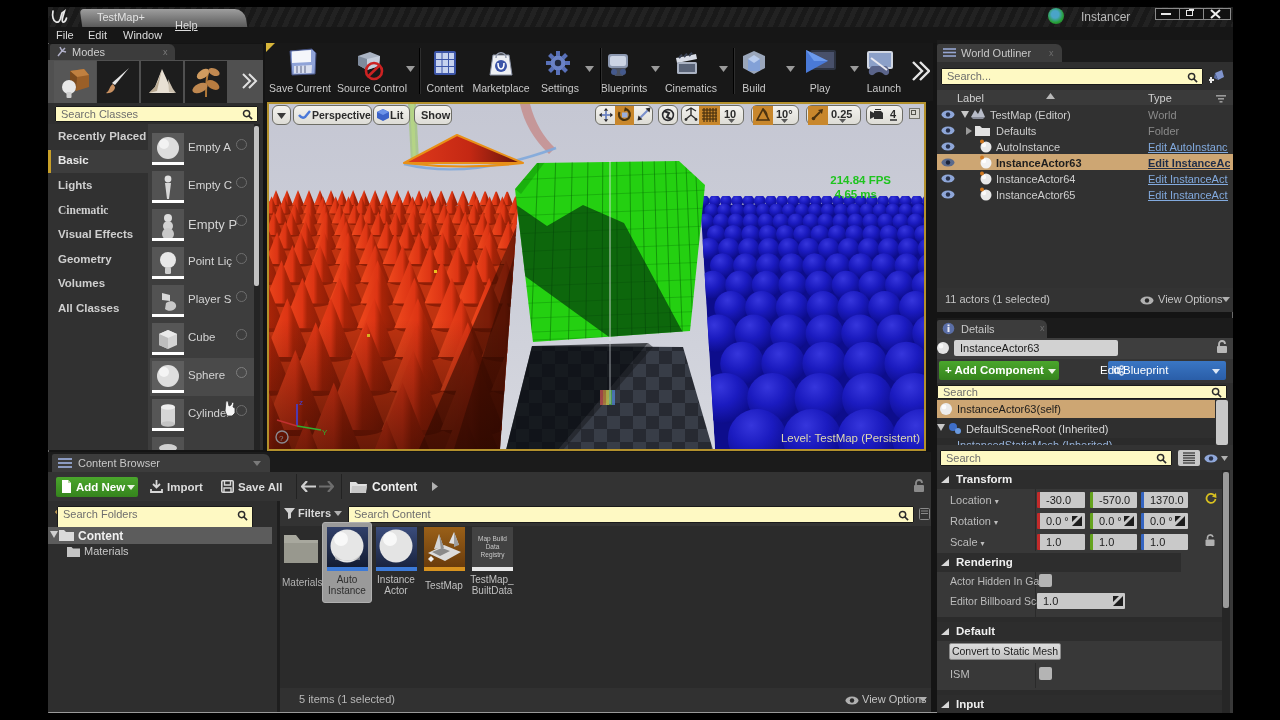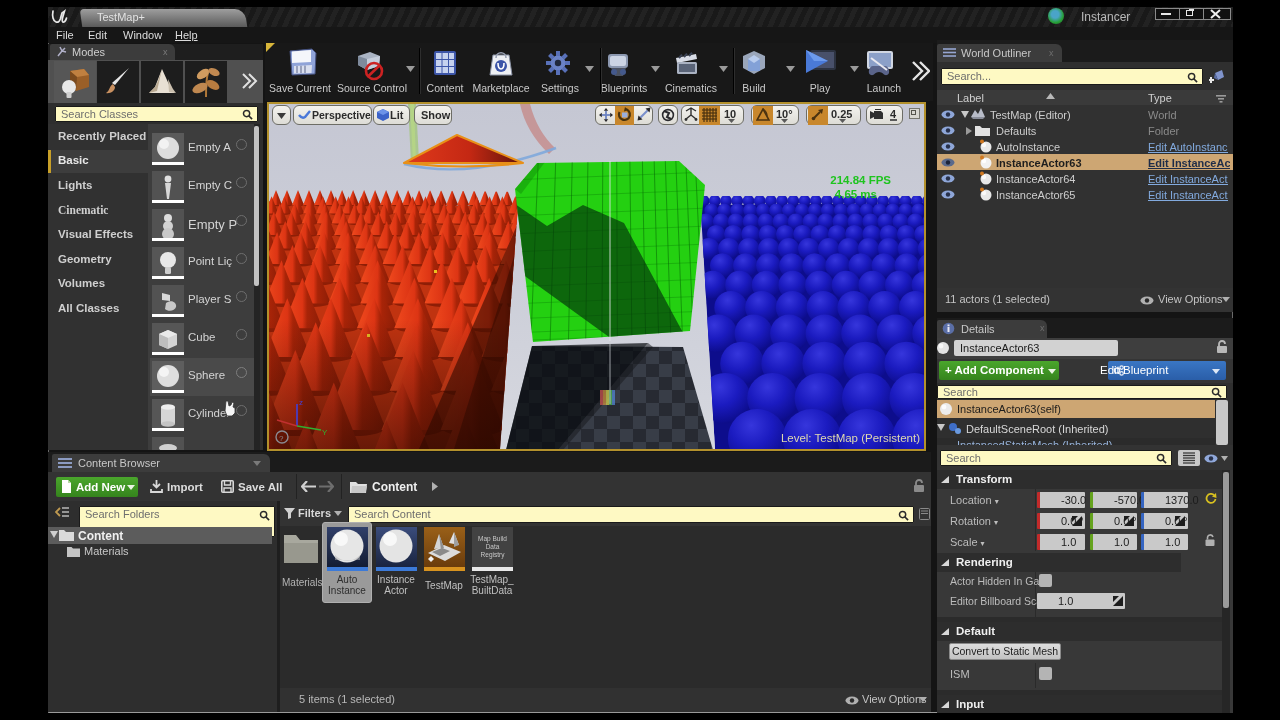--- a/index.html
+++ b/index.html
@@ -5,21 +5,21 @@
 * { margin:0; padding:0; box-sizing:border-box; }
 html,body { width:1280px; height:720px; background:#000; overflow:hidden;
   font-family:"Liberation Sans", sans-serif; }
 .a { position:absolute; }
 .searchbox { background:#fef9c3; border:1px solid #1a1a1a; border-radius:1px;
   color:#6e6e6e; font-size:11px; line-height:15px; padding-left:5px; }
 .mag { position:absolute; right:4px; top:2px; width:11px; height:11px; }
 .tab { background:#3c3c3c; color:#c4c4c4; font-size:11px; border-radius:2px 6px 0 0; }
 .sechead { background:#2d2d2d; color:#efefef; font-weight:bold; font-size:11.5px; }
 .valbox { position:absolute; background:#c9c9c9; border-radius:1px; color:#1c1c1c;
-  font-size:11px; line-height:16px; padding-left:21px; }
+  font-size:11px; line-height:16px; padding-left:6px; }
 .eye { width:14px; height:9px; }
 </style>
 </head>
 <body>
 
 <div class="a" style="left:48px; top:7px; width:1185px; height:706px; background:#141414; border-left:1px solid #6a6a6a; border-right:1px solid #6a6a6a; border-bottom:1px solid #9a9a9a;"></div>
 
 <div class="a" style="left:48px; top:7px; width:1185px; height:20px; background:repeating-linear-gradient(115deg,#222222 0 5px,#191919 5px 10px);"></div>
 <svg class="a" style="left:50px; top:8px;" width="18" height="18" viewBox="0 0 18 18">
   <path d="M3,3 C2,8 3,13 6,14 C8,14.7 9.5,13.5 10.3,11 L12,5 L14.5,3.2 L12.5,10 C11.8,13 12.5,14.5 14,14 C15.2,13.6 16,12 16.5,10" fill="none" stroke="#e8e8e8" stroke-width="1.7" stroke-linecap="round"></path>
@@ -36,21 +36,21 @@
 <div class="a" style="left:1186px; top:10px; width:7px; height:6px; border:1.5px solid #e8e8e8;"></div>
 <div class="a" style="left:1189px; top:9px; width:5px; height:2px; background:#e8e8e8;"></div>
 <svg class="a" style="left:1210px; top:9px;" width="11" height="10" viewBox="0 0 11 10">
     <path d="M1,1 L10,9 M10,1 L1,9" stroke="#efefef" stroke-width="2"></path>
   </svg>
 
 <div class="a" style="left:48px; top:27px; width:1185px; height:16px; background:#161616;"></div>
 <div class="a" style="left:56px; top:29px; font-size:11px; color:#dcdcdc;">File</div>
 <div class="a" style="left:88px; top:29px; font-size:11px; color:#dcdcdc;">Edit</div>
 <div class="a" style="left:123px; top:29px; font-size:11px; color:#dcdcdc;">Window</div>
-<div class="a" style="left:175px; top:29px; font-size:11px; color:#dcdcdc;text-decoration:underline;">Help</div>
+<div class="a" style="left:175px; top:19px; font-size:11px; color:#dcdcdc;text-decoration:underline;">Help</div>
 
 <div class="a" style="left:48px; top:44px; width:215px; height:406px; background:#2e2e2e;"></div>
 
 <div class="a" style="left:48px; top:44px; width:215px; height:16px; background:#1e1e1e;"></div>
 <div class="a tab" style="left:50px; top:44px; width:125px; height:16px;"></div>
 <svg class="a" style="left:56px; top:46px;" width="12" height="12" viewBox="0 0 12 12">
     <path d="M2,10 L6,5 M6,5 L4,1 M6,5 L9,2 M6,5 L10,6" stroke="#b0b0c8" stroke-width="1.5" fill="none"></path>
   </svg>
 <div class="a" style="left:72px; top:46px; font-size:11px; color:#cfcfcf;">Modes</div>
 <div class="a" style="left:163px; top:47px; font-size:9px; color:#7a7a7a;">x</div>
@@ -1347,21 +1347,21 @@
 
 <div class="a" style="left:48px; top:501px; width:229px; height:211px; background:#2e2e2e;"></div>
 <svg class="a" style="left:55px; top:506px;" width="14" height="12" viewBox="0 0 14 12">
     <path d="M5,2 L1,6 L5,10" fill="none" stroke="#c09a50" stroke-width="1.8"></path>
     <g stroke="#b0b0b0" stroke-width="1.6">
       <line x1="7" y1="2" x2="14" y2="2"></line>
       <line x1="7" y1="6" x2="14" y2="6"></line>
       <line x1="7" y1="10" x2="14" y2="10"></line>
     </g>
   </svg>
-<div class="a searchbox" style="left:79px; top:506px; width:196px; height:31px;">Search Folders
+<div class="a searchbox" style="left:57px; top:506px; width:196px; height:31px;">Search Folders
  <svg class="mag" viewBox="0 0 12 12" style="top:3px;">
       <circle cx="5" cy="5" r="3.4" fill="none" stroke="#2a2a2a" stroke-width="1.6"></circle>
       <line x1="7.6" y1="7.6" x2="11" y2="11" stroke="#2a2a2a" stroke-width="1.8"></line>
     </svg>
 </div>
 <div class="a" style="left:48px; top:527px; width:224px; height:17px; background:#5c5c5c;"></div>
 <svg class="a" style="left:50px; top:531px;" width="8" height="7" viewBox="0 0 8 7">
     <path d="M0,0 L8,0 L4,7 Z" fill="#d0d0d0"></path>
   </svg>
 <svg class="a" style="left:59px; top:529px;" width="15" height="12" viewBox="0 0 15 12">

